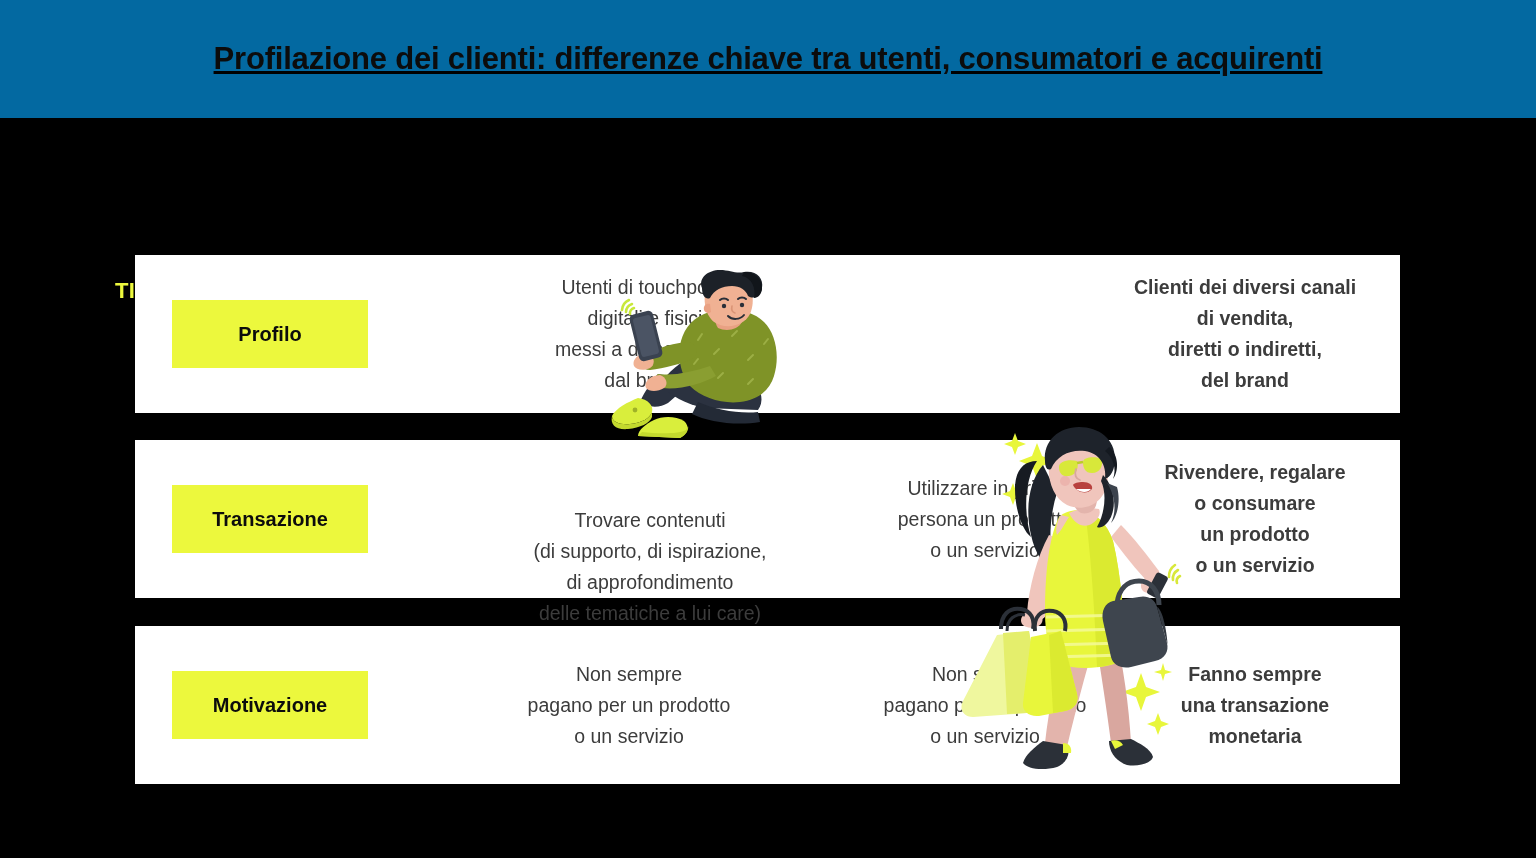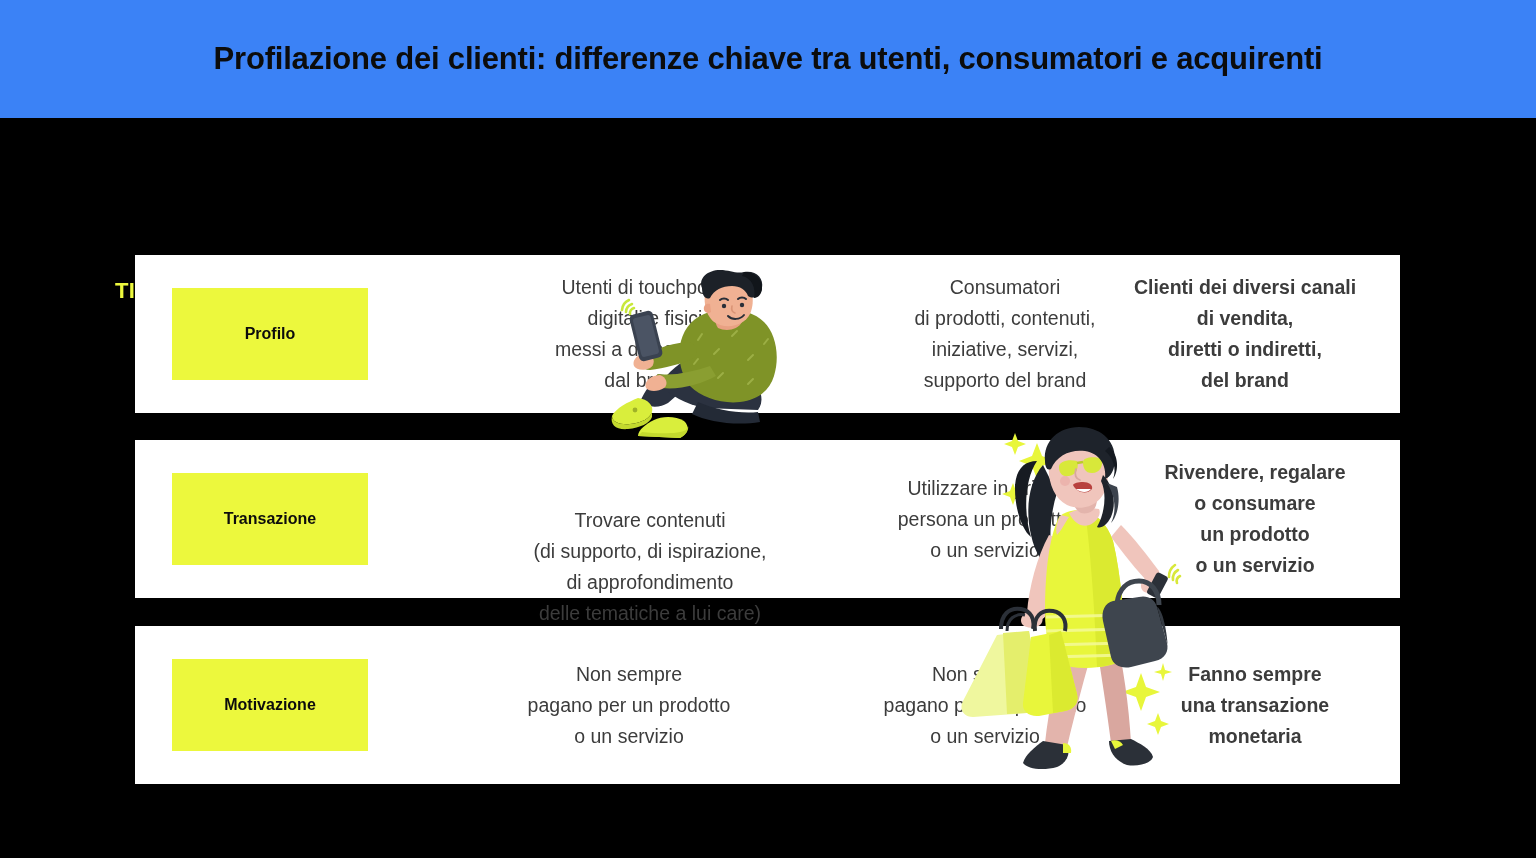--- a/index.html
+++ b/index.html
@@ -7,22 +7,22 @@
   body {
     background:#000000;
     font-family:"Liberation Sans", sans-serif;
     overflow:hidden;
     position:relative;
   }
 
   
   .title-banner{
     position:absolute; left:0; top:0; width:1536px; height:118px;
-    background:#3b82f6;
-    display:flex; align-items:center; justify-content:center;
+    background:#0369a1;
+    display:flex; align-items:center; justify-content:center;text-decoration:underline;
   }
   .title-banner .title-text{
     font-size:31px; font-weight:bold; color:#0C0C0C;
     letter-spacing:-0.2px; white-space:nowrap;
   }
 
   
   .header-row{ position:absolute; left:0; top:118px; width:1536px; height:137px; }
   .col-heading-label{
     position:absolute; left:115px; top:158px; width:280px;
@@ -43,23 +43,23 @@
   .panel{
     position:absolute; left:135px; width:1265px;
     background:#FFFFFF;
   }
   .panel-1{ top:255px; height:158px; }
   .panel-2{ top:440px; height:158px; }
   .panel-3{ top:626px; height:158px; }
 
   .row-chip{
     position:absolute; left:37px; top:50%; transform:translateY(-50%);
-    width:196px; height:92px; background:#ECF83D;
+    width:196px; height:68px; background:#ECF83D;
     display:flex; align-items:center; justify-content:center;
-    color:#0C0C0C; font-size:16px; font-weight:bold;
+    color:#0C0C0C; font-size:20px; font-weight:bold;
   }
 
   .cell{
     position:absolute; top:50%; transform:translateY(-50%);
     text-align:center; color:#3C3C3C; font-size:19.5px; line-height:31px;
     white-space:pre-line;
   }
   .cell-utente{ left:300px; width:420px; }
   .cell-consumatore{ left:705px; width:330px; }
   .cell-acquirente{ left:975px; width:270px;font-weight:bold; }
@@ -91,24 +91,20 @@
   <div class="chip-header chip-consumatore">CONSUMATORE</div>
   <div class="chip-header chip-acquirente">ACQUIRENTE</div>
 </div>
 
 <div class="panel panel-1">
   <div class="row-chip">Profilo</div>
   <div class="cell cell-utente">Utenti di touchpoint
 digitali e fisici
 messi a disposizione
 dal brand</div>
-  <div class="cell cell-consumatore">Consumatori
-di prodotti, contenuti,
-iniziative, servizi,
-supporto del brand</div>
   <div class="cell cell-acquirente">Clienti dei diversi canali
 di vendita,
 diretti o indiretti,
 del brand</div>
 </div>
 
 <div class="panel panel-2">
   <div class="row-chip">Transazione</div>
   <div class="cell cell-utente">Trovare contenuti
 (di supporto, di ispirazione,

